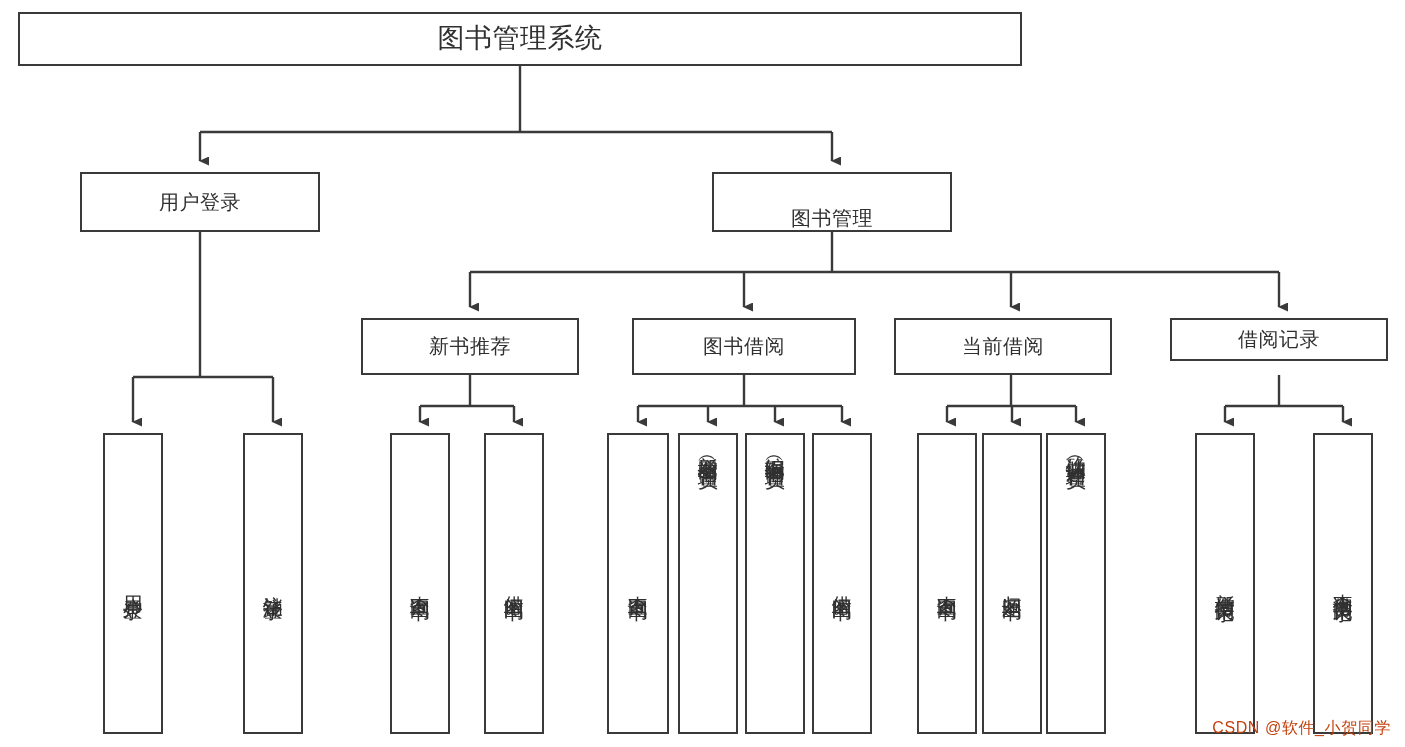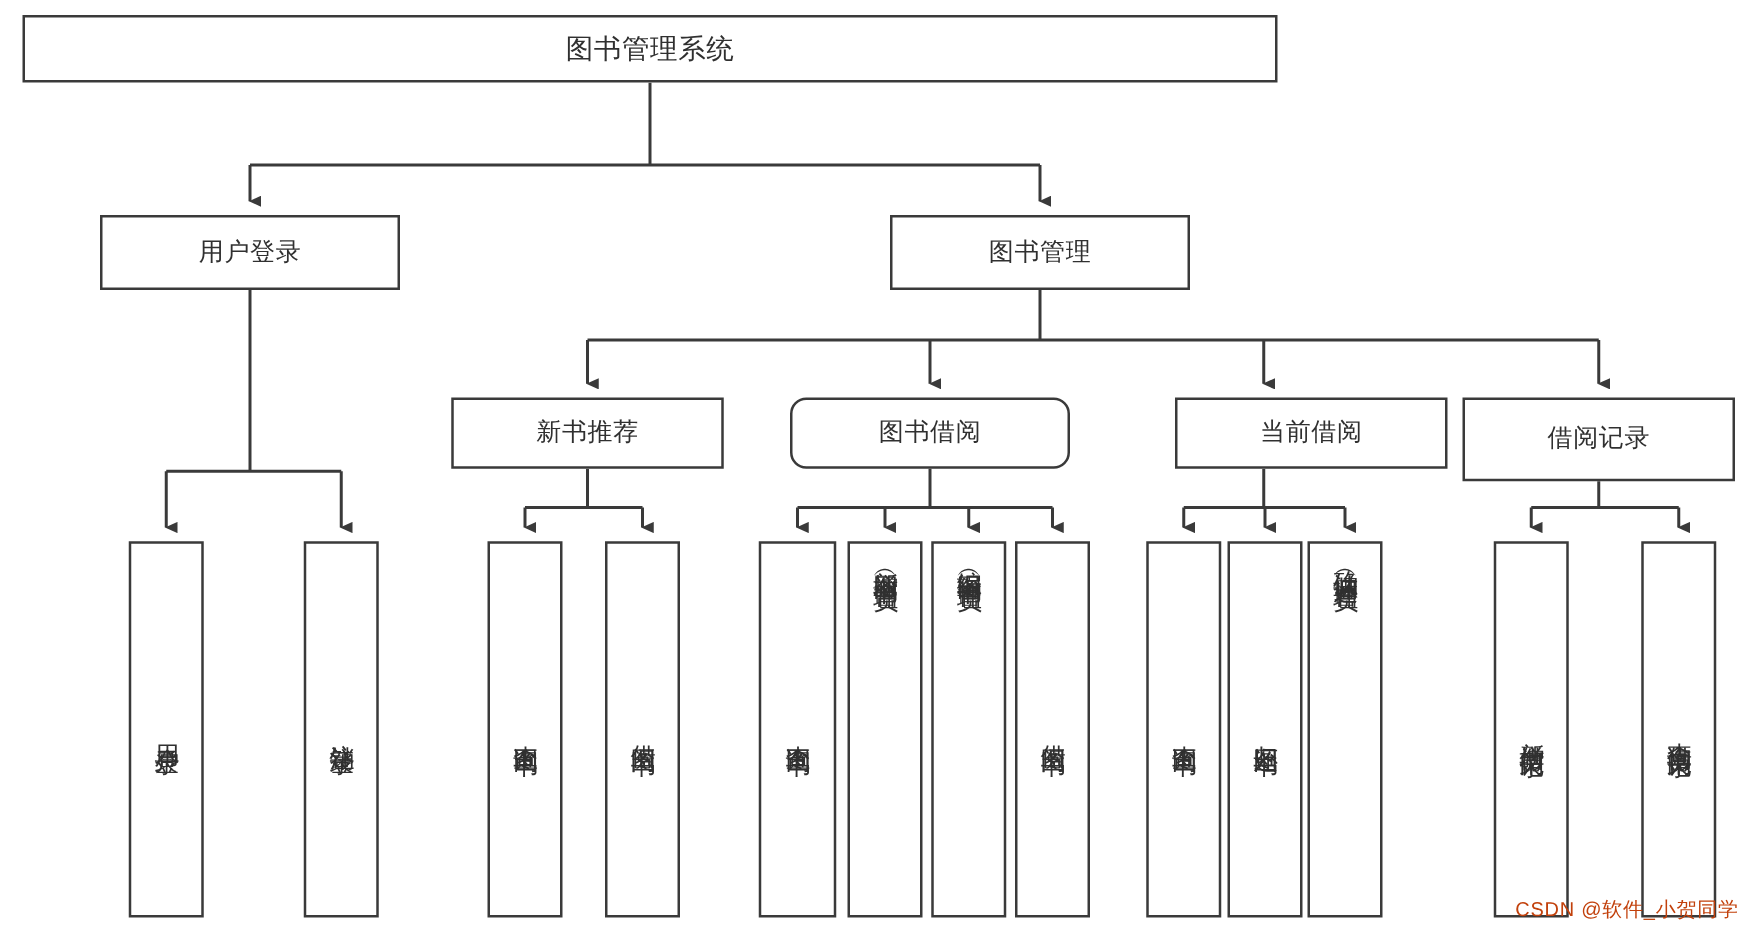--- a/index.html
+++ b/index.html
@@ -30,21 +30,21 @@
     justify-content:center;
     overflow:hidden;
   }
   .node .lbl{
     font-size:20px;
     line-height:1.15;
     color:#303030;
     letter-spacing:0.5px;
     white-space:nowrap;
   }
-  .node.root .lbl{font-size:22px;}
+  .node.root .lbl{font-size:27px;}
   .node.leaf{
     align-items:flex-start;
     justify-content:center;
     padding-top:6px;
   }
   .node.leaf .lbl{
     writing-mode:vertical-rl;
     text-orientation:upright;
     font-size:20px;
     line-height:1.22;
@@ -113,33 +113,33 @@
       </g>
   </svg>
 
   <div id="nodes-layer">
       <div class="node root" style="left: 18px; top: 12px; width: 1004px; height: 54px;">
         <span class="lbl">图书管理系统</span>
       </div>
       <div class="node level2" style="left: 80px; top: 172px; width: 240px; height: 60px;">
         <span class="lbl">用户登录</span>
       </div>
-      <div class="node level2" style="left: 712px; top: 172px; width: 240px; height: 60px;">
+      <div class="node level2" style="left: 712px; top: 172px; width: 240px; height: 60px; align-items: flex-end;">
         <span class="lbl">图书管理</span>
       </div>
       <div class="node level3" style="left: 361px; top: 318px; width: 218px; height: 57px; align-items: center;">
         <span class="lbl">新书推荐</span>
       </div>
-      <div class="node level3" style="left: 632px; top: 318px; width: 224px; height: 57px; border-radius: 13px;">
+      <div class="node level3" style="left: 632px; top: 318px; width: 224px; height: 57px;">
         <span class="lbl">图书借阅</span>
       </div>
-      <div class="node level3" style="left: 940px; top: 318px; width: 218px; height: 57px;">
+      <div class="node level3" style="left: 894px; top: 318px; width: 218px; height: 57px;">
         <span class="lbl">当前借阅</span>
       </div>
-      <div class="node level3" style="left: 1170px; top: 318px; width: 218px; height: 67px;">
+      <div class="node level3" style="left: 1170px; top: 318px; width: 218px; height: 43px;">
         <span class="lbl">借阅记录</span>
       </div>
       <div class="node leaf centered" style="left: 103px; top: 433px; width: 60px; height: 301px;">
         <span class="lbl">用户登录</span>
       </div>
       <div class="node leaf centered" style="left: 243px; top: 433px; width: 60px; height: 301px;">
         <span class="lbl">注销登录</span>
       </div>
       <div class="node leaf centered" style="left: 390px; top: 433px; width: 60px; height: 301px;">
         <span class="lbl">查询图书</span>

